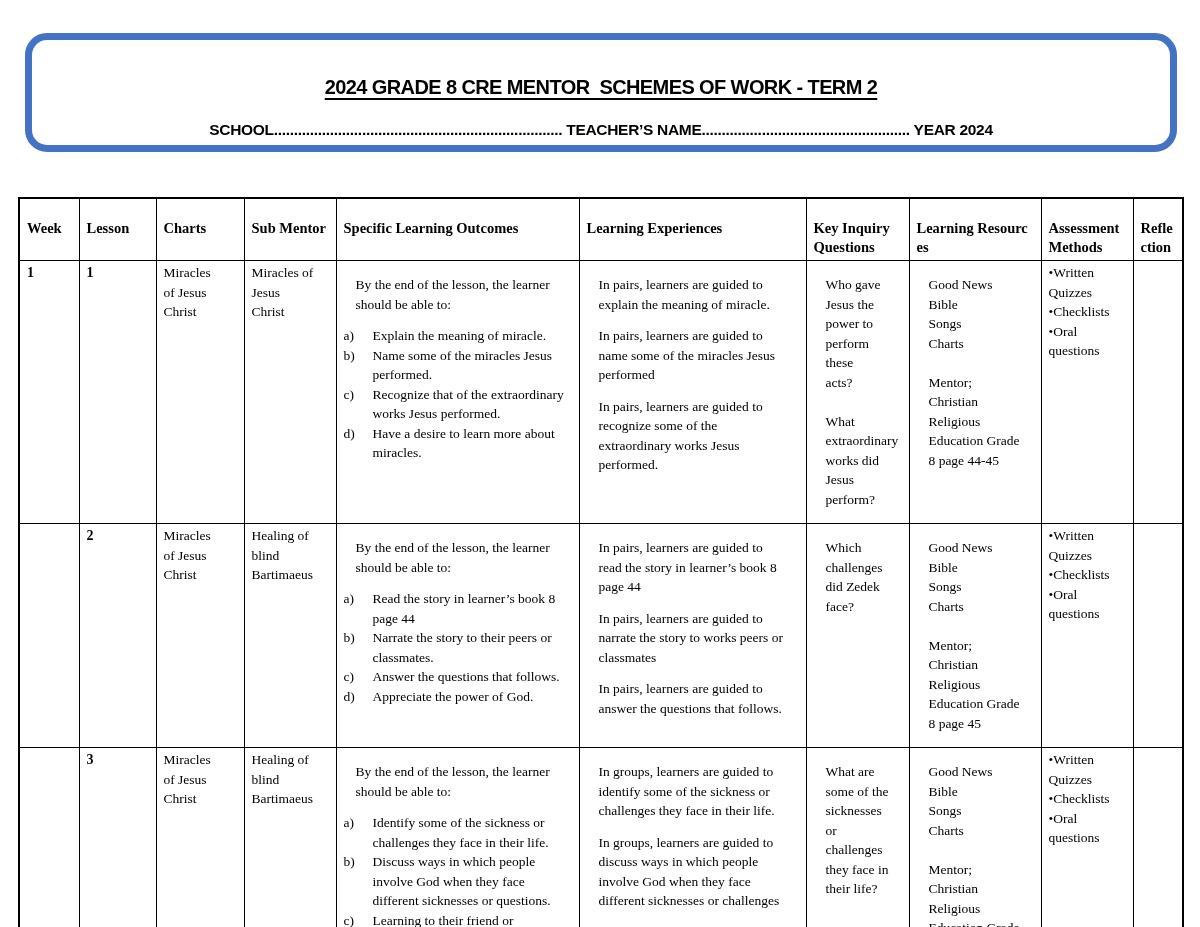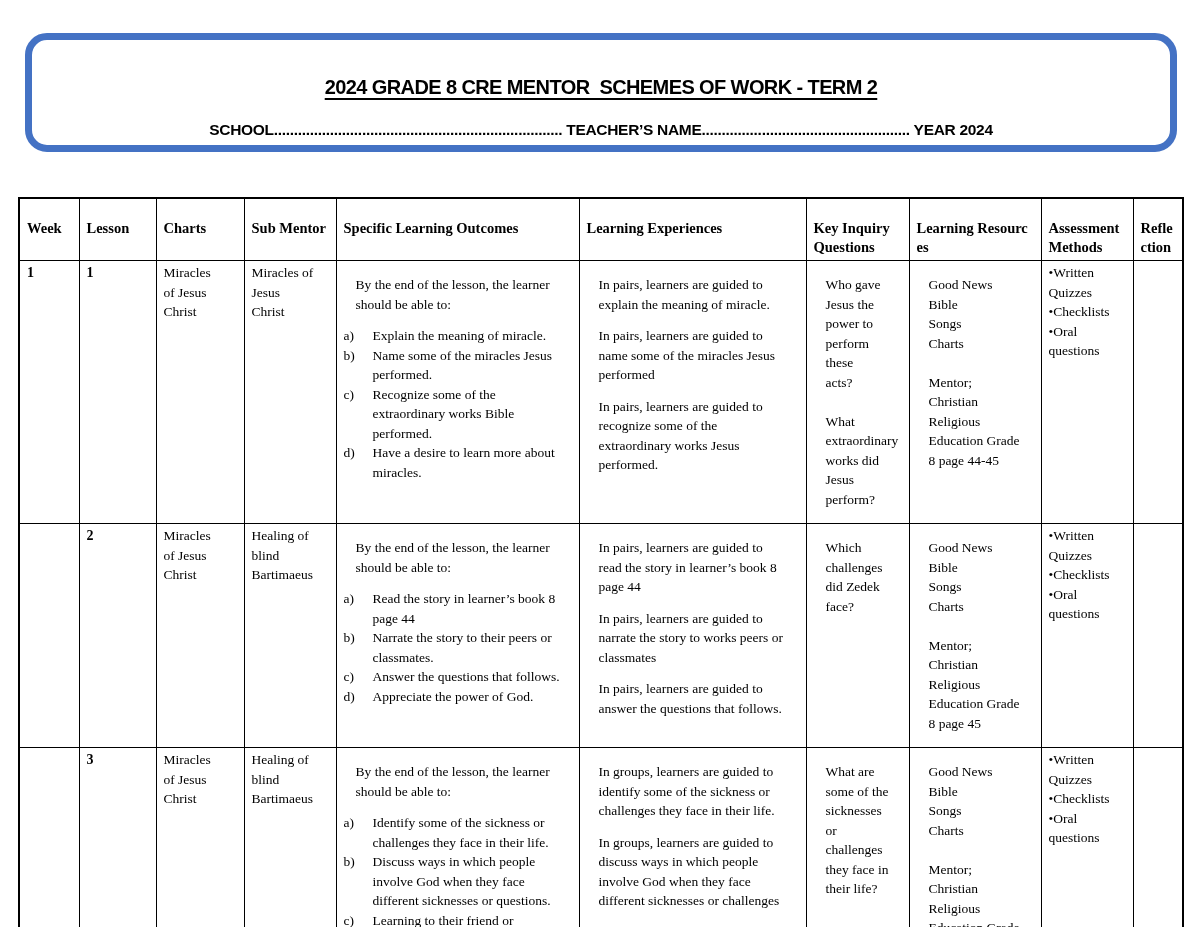--- a/index.html
+++ b/index.html
@@ -99,21 +99,21 @@
             <div class="oitem">
               <span class="olabel">a)</span>
               <span class="otext">Explain the meaning of miracle.</span>
             </div>
             <div class="oitem">
               <span class="olabel">b)</span>
               <span class="otext">Name some of the miracles Jesus performed.</span>
             </div>
             <div class="oitem">
               <span class="olabel">c)</span>
-              <span class="otext">Recognize some of the extraordinary works Bible performed.</span>
+              <span class="otext">Recognize that of the extraordinary works Jesus performed.</span>
             </div>
             <div class="oitem">
               <span class="olabel">d)</span>
               <span class="otext">Have a desire to learn more about miracles.</span>
             </div>
           </td>
           <td>
             <p>In pairs, learners are guided to explain the meaning of miracle.</p>
             <p>In pairs, learners are guided to name some of the miracles Jesus performed</p>
             <p>In pairs, learners are guided to recognize some of the extraordinary works Jesus performed.</p>

